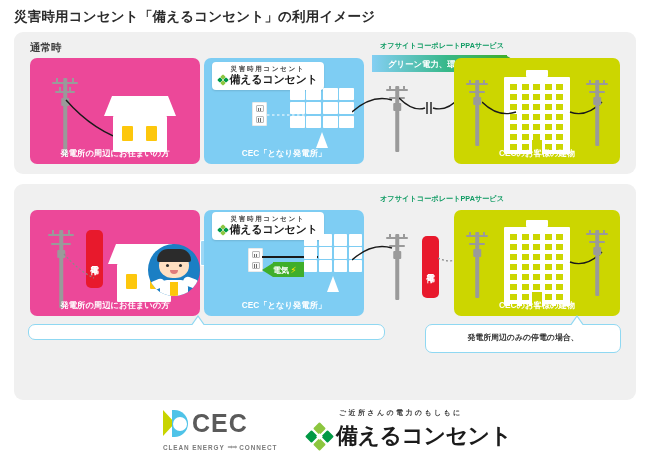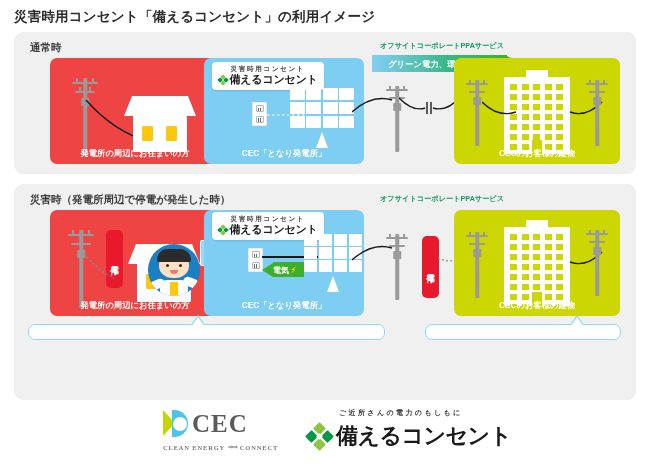--- a/index.html
+++ b/index.html
@@ -24,21 +24,21 @@
   #panel-normal { top: 32px; height: 142px; }
   #panel-disaster { top: 184px; height: 216px; }
 
   .panel-label {
     position: absolute; left: 16px; top: 9px;
     font-size: 10.5px; font-weight: 700; color: #3a3a3a;
     white-space: nowrap;
   }
 
   .zone { position: absolute; border-radius: 7px; }
-  .zone-yellow { background: #ef4444; margin-left: 20px; }
+  .zone-yellow { background: #ec4899; }
   .zone-blue   { background: #7ecdf3; }
   .zone-olive  { background: #ccd600; }
 
   .zone-caption {
     position: absolute; left: 0; right: 0; bottom: 5px;
     text-align: center; font-size: 8.3px; font-weight: 700;
     color: #ffffff; white-space: nowrap;
   }
   .zone-caption.dark { color: #ffffff; }
 
@@ -154,21 +154,21 @@
     font-size: 7.9px; font-weight: 700; line-height: 1.62;
   }
   .callout .tail, .callout .tail-i {
     position: absolute; width: 0; height: 0;
     border-left: 7px solid transparent; border-right: 7px solid transparent;
   }
   .callout .tail { top: -10px; border-bottom: 10px solid #8fd8f2; }
   .callout .tail-i { top: -8px; border-bottom: 10px solid #ffffff; }
 
   
-  .footer { position: absolute; left: 0; right: 0; top: 404px; height: 66px; font-family: Liberation Serif, serif; }
+  .footer { position: absolute; left: 0; right: 0; top: 404px; height: 66px; }
   .logo-cec { position: absolute; left: 163px; top: 6px;
     display: flex; align-items: center; }
   .cec-mark { position: relative; width: 25px; height: 27px; }
   .cec-mark .tri { position: absolute; left: 0; top: 0; width: 0; height: 0;
     border-top: 13.5px solid transparent; border-bottom: 13.5px solid transparent;
     border-left: 12px solid #c8d400; }
   .cec-mark .dshape { position: absolute; left: 9px; top: 0; width: 16px; height: 27px;
     background: #4fc3e8; border-radius: 0 13.5px 13.5px 0; }
   .cec-mark .dhole { position: absolute; left: 9.5px; top: 6.5px;
     width: 14px; height: 14px; background: #ffffff; border-radius: 50%; }
@@ -366,21 +366,20 @@
         <div class="pin" style="left:3px; top:0;"></div>
           <div class="pin" style="left:17px; top:0;"></div>
         <div class="box" style="top:17px;"></div>
       </div>
 
       <div class="zone-caption dark">CECのお客様の建物</div>
     </div>
   </div>
 
   <div class="panel" id="panel-disaster">
-    <div class="panel-label">災害時（発電所周辺で停電が発生した時）</div>
 
     <div class="zone zone-yellow" style="left:16px; top:26px; width:170px; height:106px;">
       <div class="pole" style="left:18px; top:20px; width:26px; height:78px;">
         <div class="mast"></div>
         <div class="xarm" style="top:4px; width:26px;"></div>
         <div class="xarm" style="top:13px; width:20px;"></div>
         <div class="pin" style="left:4px; top:0;"></div>
           <div class="pin" style="left:20px; top:0;"></div>
         <div class="box" style="top:20px;"></div>
       </div>
@@ -570,20 +569,21 @@
     </div>
 
     <div class="callout" style="left:14px; top:140px; width:357px;">
       <div class="tail" style="left:162px;"></div>
       <div class="tail-i" style="left:162px;"></div>
     </div>
 
     <div class="callout" style="left:411px; top:140px; width:196px;">
       <div class="tail" style="left:144px;"></div>
       <div class="tail-i" style="left:144px;"></div>
+      <div>発電所周辺のみの停電の場合、</div>
     </div>
   </div>
 
   <div class="footer">
 
     <div class="logo-cec">
       <div class="cec-mark">
         <div class="tri"></div>
         <div class="dshape"></div>
         <div class="dhole"></div>

